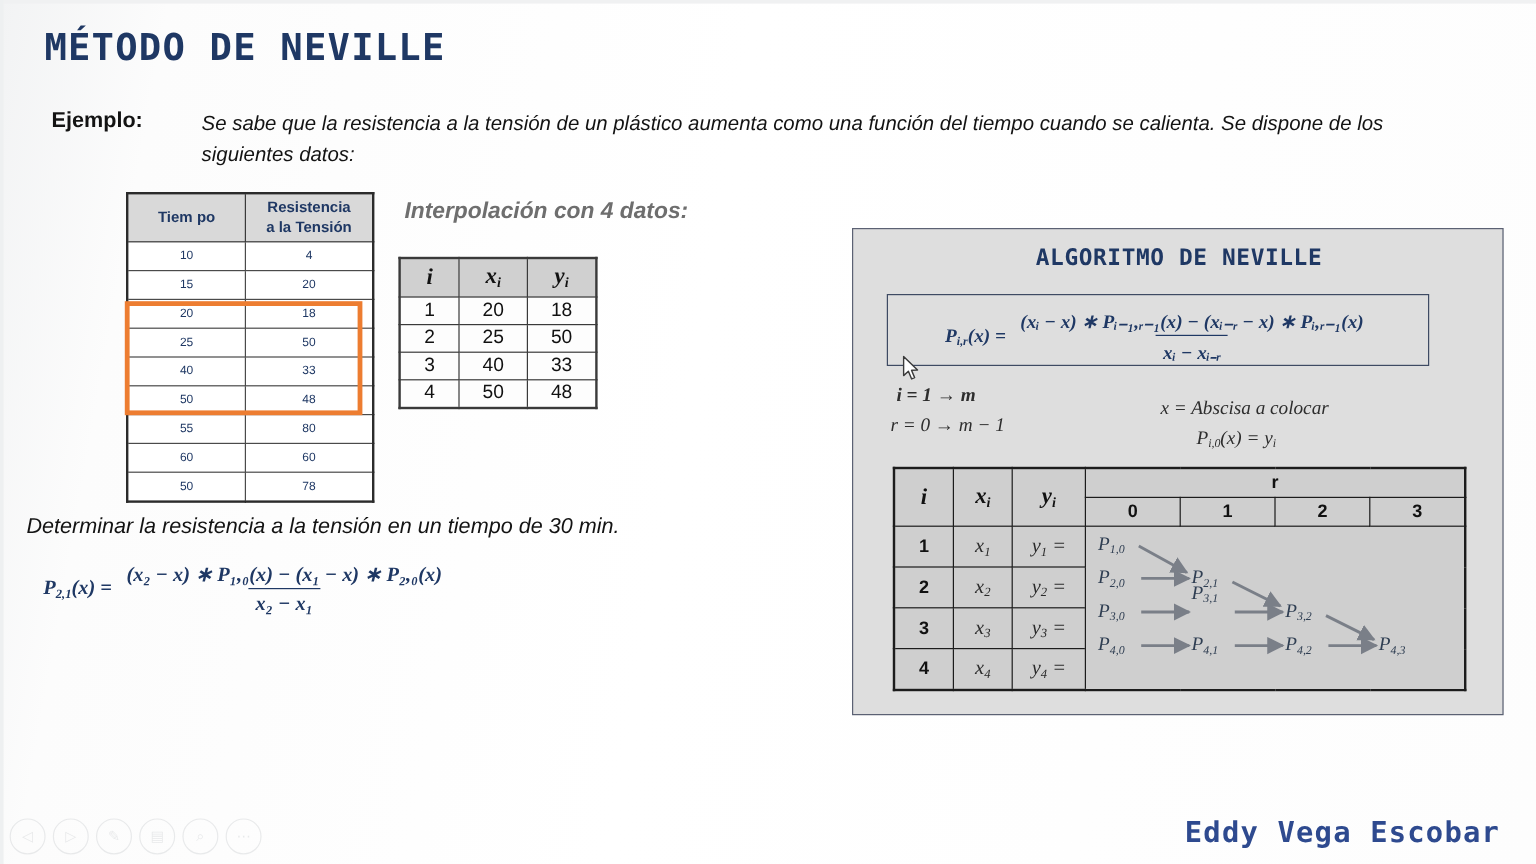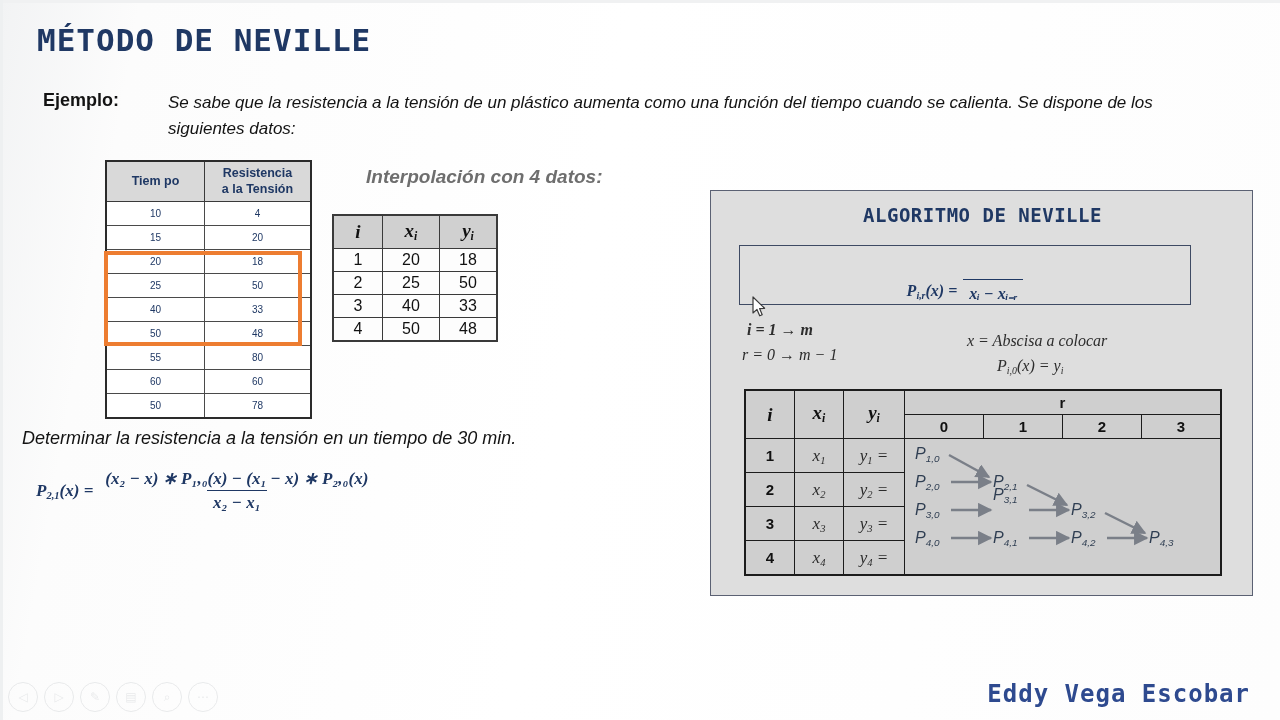--- a/index.html
+++ b/index.html
@@ -71,21 +71,20 @@
     box-sizing:border-box;
     pointer-events:none;
   }
 
   
   #interp-heading{
     position:absolute;left:337px;top:166px;
     font-size:19px;font-style:italic;font-weight:bold;
     color:#6e6e6e;
     white-space:nowrap;
-    margin-left:29px;
   }
   #interp-table{
     position:absolute;left:332px;top:214px;
     border-collapse:collapse;
     border:2px solid #3a3a3a;
   }
   #interp-table th{
     background:#d0d0d0;
     color:#111;
     font-family:"Liberation Serif", serif;
@@ -196,21 +195,21 @@
   }
   #algo-grid{
     background:#e3e3e3;
     position:relative;
     padding:0;
     width:312px;height:112px;
     vertical-align:top;
   }
   .pnode{
     position:absolute;
-    font-family:Liberation Sans, sans-serif;
+    font-family:Liberation Serif, serif;
     font-style:italic;font-size:16px;color:#2f3e52;
     white-space:nowrap;
   }
 
   
   #signature{
     position:absolute;right:30px;bottom:12px;
     font-family:"DejaVu Sans Mono", monospace;
     font-size:24px;font-weight:bold;letter-spacing:1px;
     color:#2e4a8f;
@@ -339,20 +338,21 @@
     </span>
   </div>
 
   <div id="algorithm-panel">
     <div id="algorithm-title">ALGORITMO DE NEVILLE</div>
 
     <div id="formula-box">
       <div id="formula-main">
         <span><span>P</span><sub>i,r</sub><span>(x) =</span></span>
         <span class="frac">
+          <span class="num">(xᵢ − x) ∗ Pᵢ₋₁,ᵣ₋₁(x) − (xᵢ₋ᵣ − x) ∗ Pᵢ,ᵣ₋₁(x)</span>
           <span class="den">xᵢ − xᵢ₋ᵣ</span>
         </span>
       </div>
     </div>
 
     <div class="note" id="note-i">i = 1 → m</div>
     <div class="note" id="note-r">r = 0 → m − 1</div>
     <div class="note" id="note-x">x = Abscisa a colocar</div>
     <div class="note" id="note-p0"><span>P</span><sub>i,0</sub><span>(x) = y</span><sub>i</sub></div>
 

